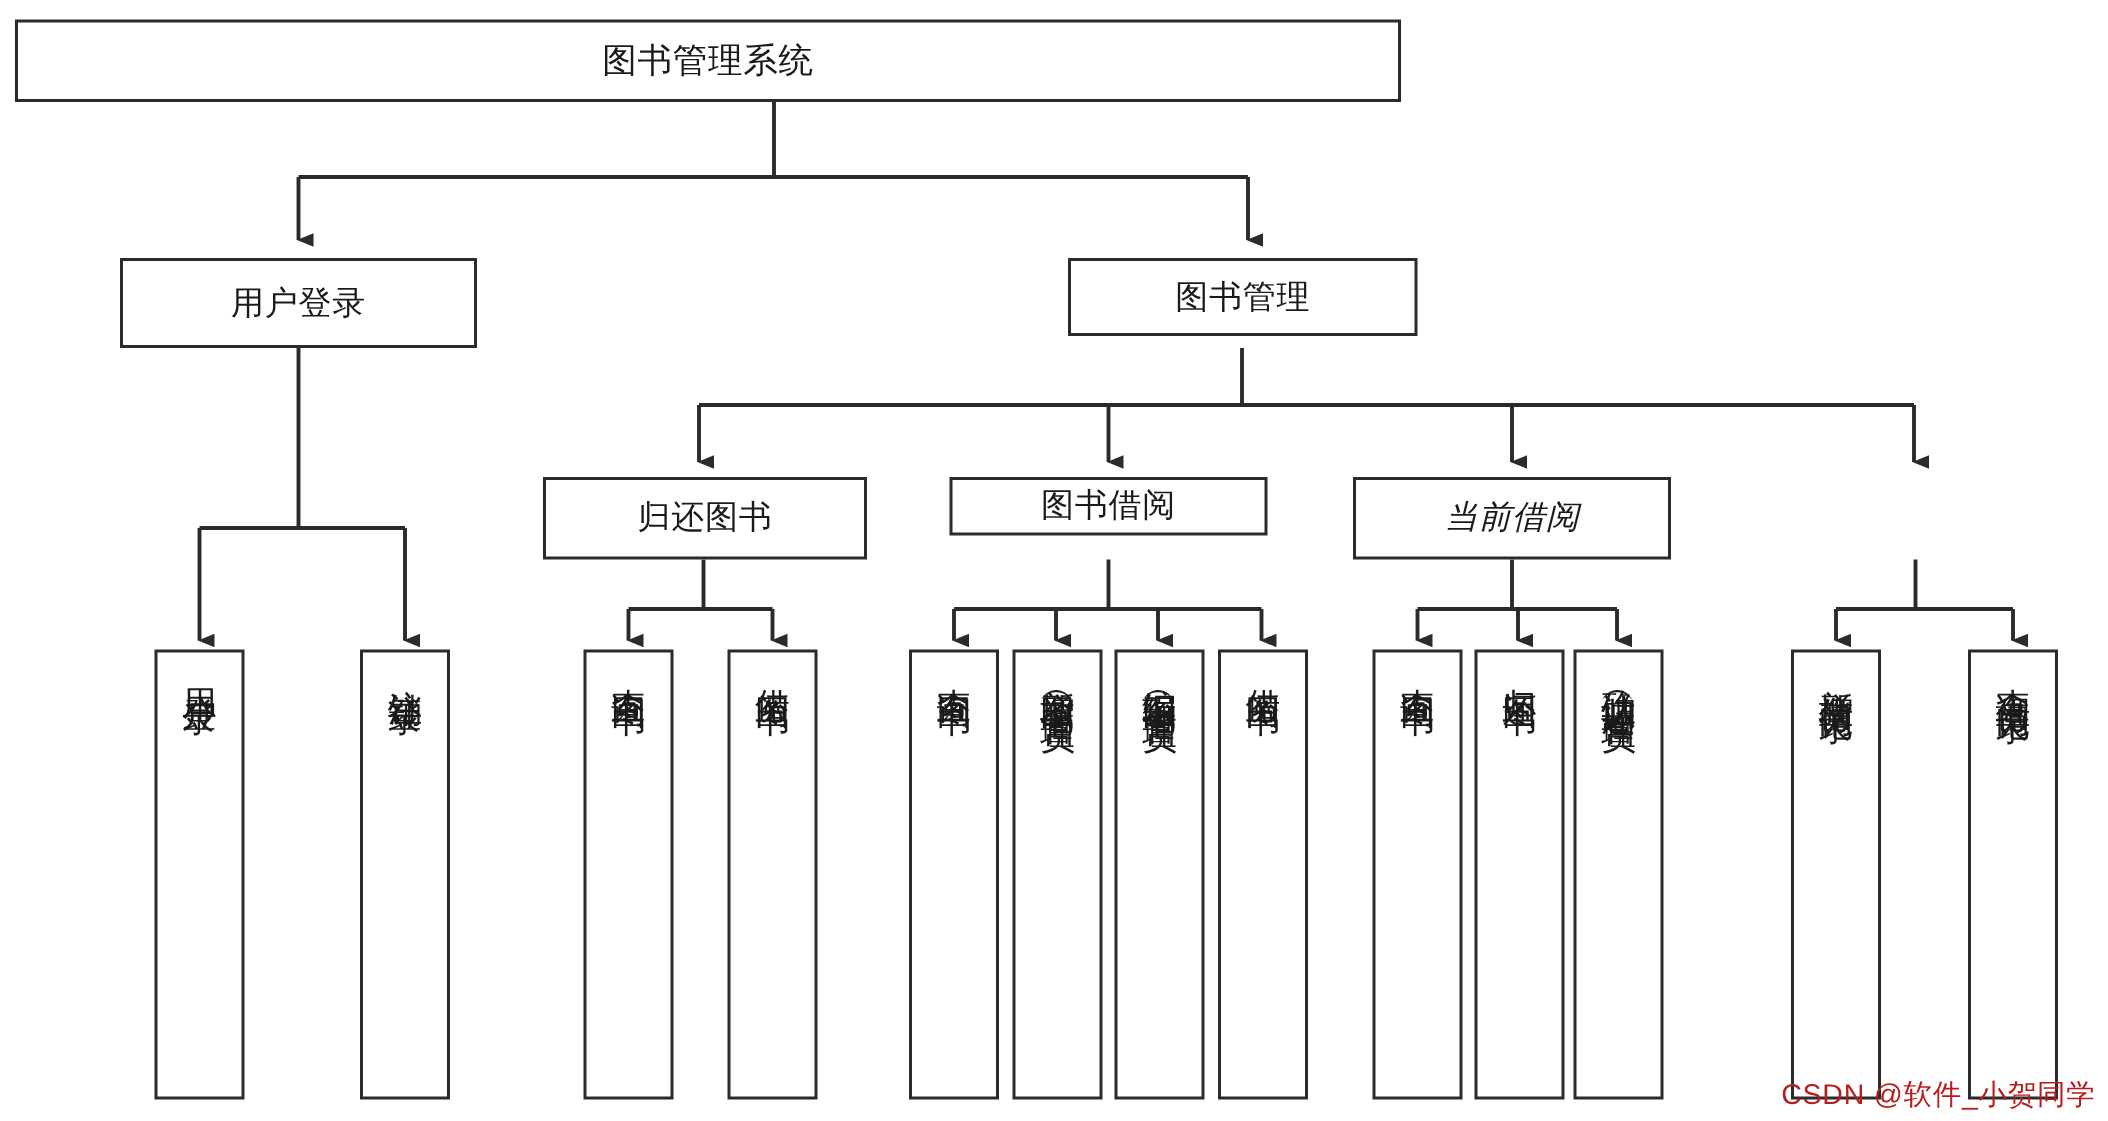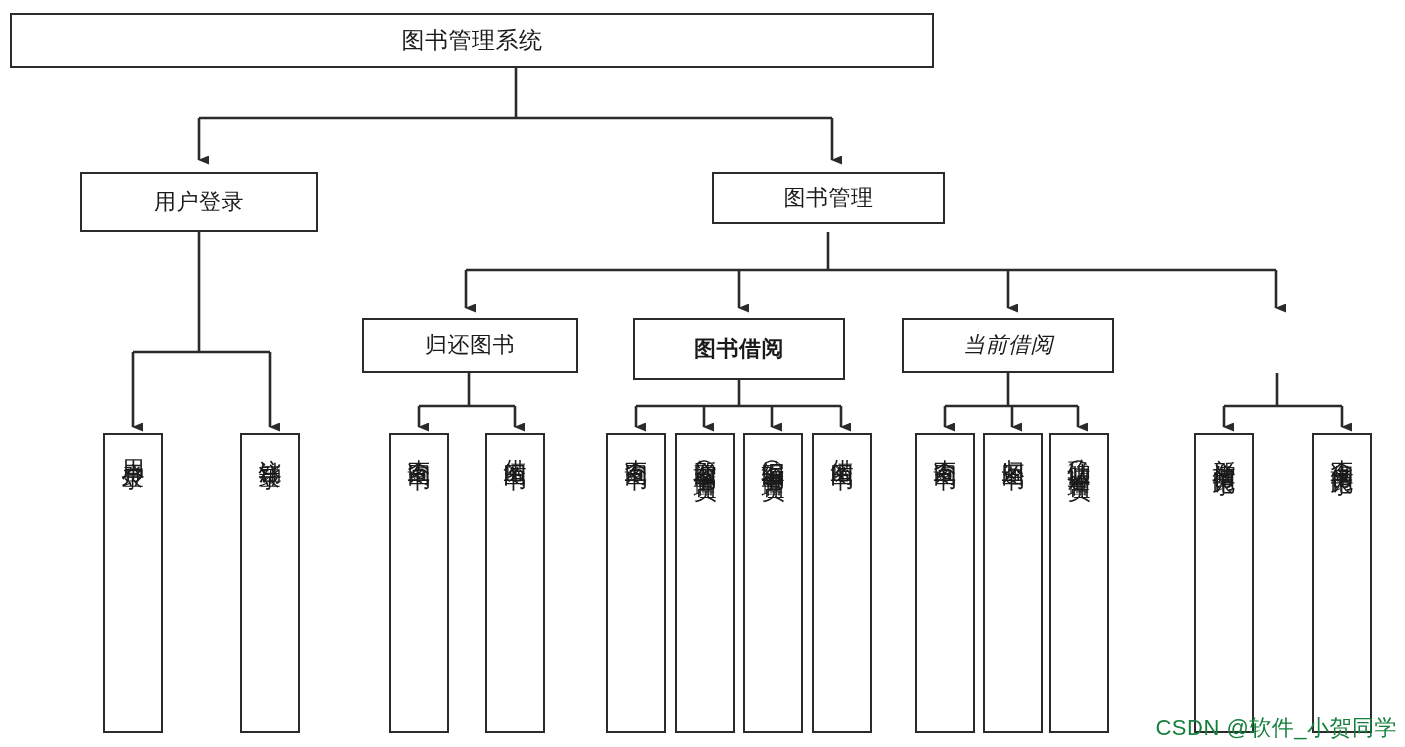--- a/index.html
+++ b/index.html
@@ -62,22 +62,22 @@
     font-size: 23px;
     line-height: 1.0;
     letter-spacing: 3px;
     white-space: nowrap;
     height: auto;
   }
   #watermark {
     position: absolute;
     right: 8px;
     bottom: 4px;
-    font-size: 22px;
-    color: #15803d;
+    font-size: 19px;
+    color: #b91c1c;
     white-space: nowrap;
     letter-spacing: 0.5px;
     pointer-events: none;
   }
 </style>
 </head>
 <body>
 
 <div id="diagram-root">
 
@@ -140,21 +140,21 @@
   </div>
 
   <div class="node h" style="left:712px; top:172px; width:233px; height:52px;">
     <span class="node-label">图书管理</span>
   </div>
 
   <div class="node h" style="left:362px; top:318px; width:216px; height:55px;">
     <span class="node-label">归还图书</span>
   </div>
 
-  <div class="node h" style="left:633px; top:318px; width:212px; height:62px;font-weight:bold;">
+  <div class="node h" style="left:633px; top:318px; width:212px; height:39px;">
     <span class="node-label">图书借阅</span>
   </div>
 
   <div class="node h" style="left:902px; top:318px; width:212px; height:55px;font-style:italic;">
     <span class="node-label">当前借阅</span>
   </div>
 
 
   <div class="node v" style="left:103px; top:433px; width:60px; height:300px;">
     <span class="node-label">用户登录</span>

